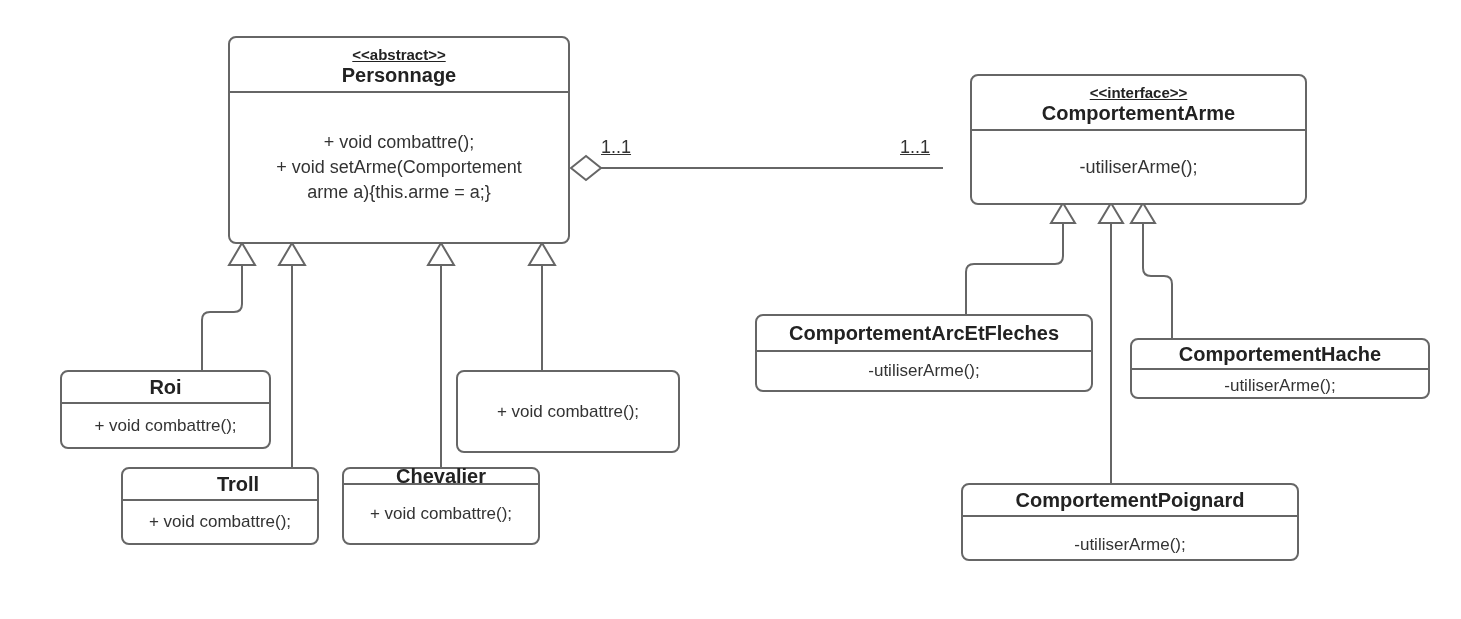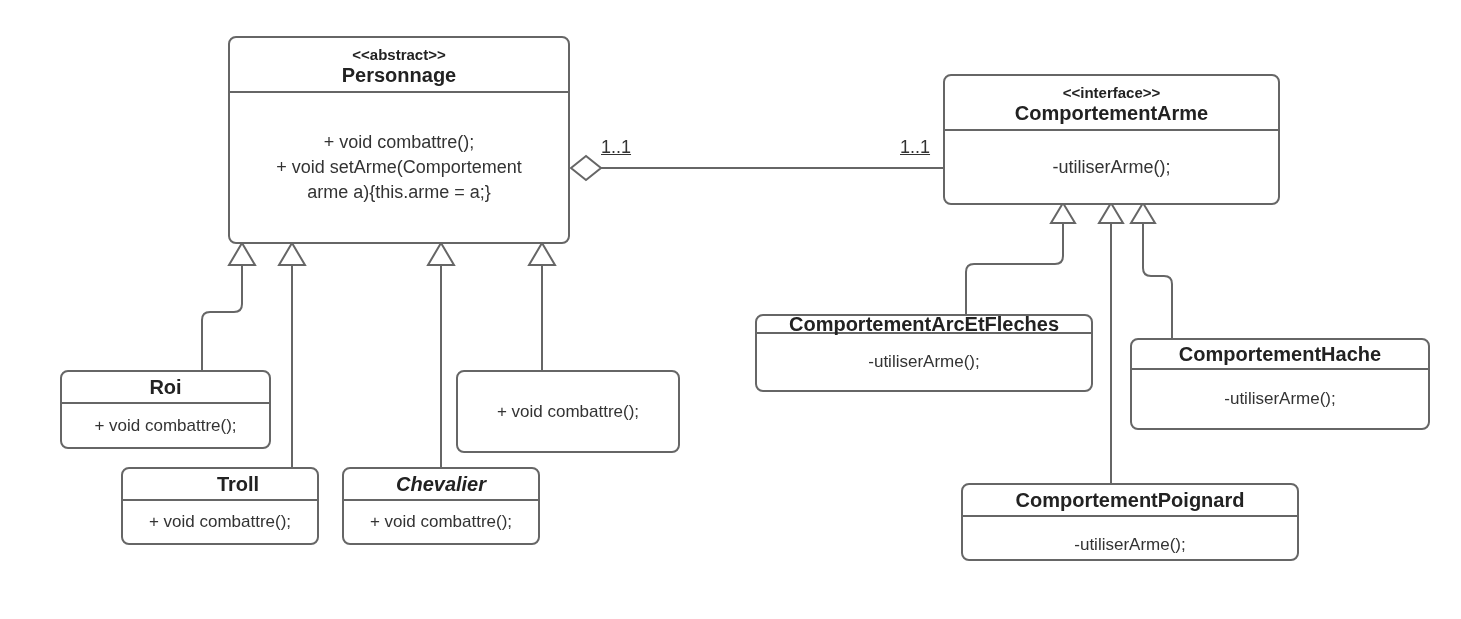--- a/index.html
+++ b/index.html
@@ -51,20 +51,21 @@
     padding: 6px 8px;
   }
   .uml-header.no-stereo {
     padding: 5px 8px 6px 8px;
   }
   .uml-stereo {
     font-weight: bold;
     font-size: 15px;
     line-height: 20px;
     color: #222222;
+    text-decoration: underline;
   }
   .uml-name {
     font-weight: bold;
     font-size: 20px;
     line-height: 20px;
     color: #222222;
   }
   .uml-body {
     flex: 1 1 auto;
     display: flex;
@@ -134,21 +135,21 @@
   <div class="uml-class" style="left:228px; top:36px; width:342px; height:208px;">
     <div class="uml-header" style="height:55px;">
       <div class="uml-stereo">&lt;&lt;abstract&gt;&gt;</div>
       <div class="uml-name">Personnage</div>
     </div>
     <div class="uml-body">+ void combattre();
 + void setArme(Comportement
 arme a){this.arme = a;}</div>
   </div>
 
-  <div class="uml-class" style="left:943px; top:74px; width:337px; height:131px;">
+  <div class="uml-class" style="left:970px; top:74px; width:337px; height:131px;">
     <div class="uml-header" style="height:55px;">
       <div class="uml-stereo">&lt;&lt;interface&gt;&gt;</div>
       <div class="uml-name">ComportementArme</div>
     </div>
     <div class="uml-body">-utiliserArme();</div>
   </div>
 
   <div class="uml-class" style="left:60px; top:370px; width:211px; height:79px;">
     <div class="uml-header no-stereo" style="height:32px;">
       <div class="uml-name">Roi</div>
@@ -157,38 +158,38 @@
   </div>
 
   <div class="uml-class" style="left:121px; top:467px; width:198px; height:78px;">
     <div class="uml-header no-stereo" style="height:32px;padding-left:44px;">
       <div class="uml-name">Troll</div>
     </div>
     <div class="uml-body small">+ void combattre();</div>
   </div>
 
   <div class="uml-class" style="left:342px; top:467px; width:198px; height:78px;">
-    <div class="uml-header no-stereo" style="height:32px;font-style:italic;">
+    <div class="uml-header no-stereo" style="height:16px;">
       <div class="uml-name">Chevalier</div>
     </div>
     <div class="uml-body small">+ void combattre();</div>
   </div>
 
   <div class="uml-class" style="left:456px; top:370px; width:224px; height:83px;">
     <div class="uml-body small">+ void combattre();</div>
   </div>
 
   <div class="uml-class" style="left:755px; top:314px; width:338px; height:78px;">
-    <div class="uml-header no-stereo" style="height:18px;">
+    <div class="uml-header no-stereo" style="height:36px;">
       <div class="uml-name">ComportementArcEtFleches</div>
     </div>
     <div class="uml-body small">-utiliserArme();</div>
   </div>
 
-  <div class="uml-class" style="left:1130px; top:338px; width:300px; height:92px;">
+  <div class="uml-class" style="left:1130px; top:338px; width:300px; height:61px;">
     <div class="uml-header no-stereo" style="height:30px;">
       <div class="uml-name">ComportementHache</div>
     </div>
     <div class="uml-body small">-utiliserArme();</div>
   </div>
 
   <div class="uml-class" style="left:961px; top:483px; width:338px; height:78px;gap:12px;">
     <div class="uml-header no-stereo" style="height:32px;">
       <div class="uml-name">ComportementPoignard</div>
     </div>

